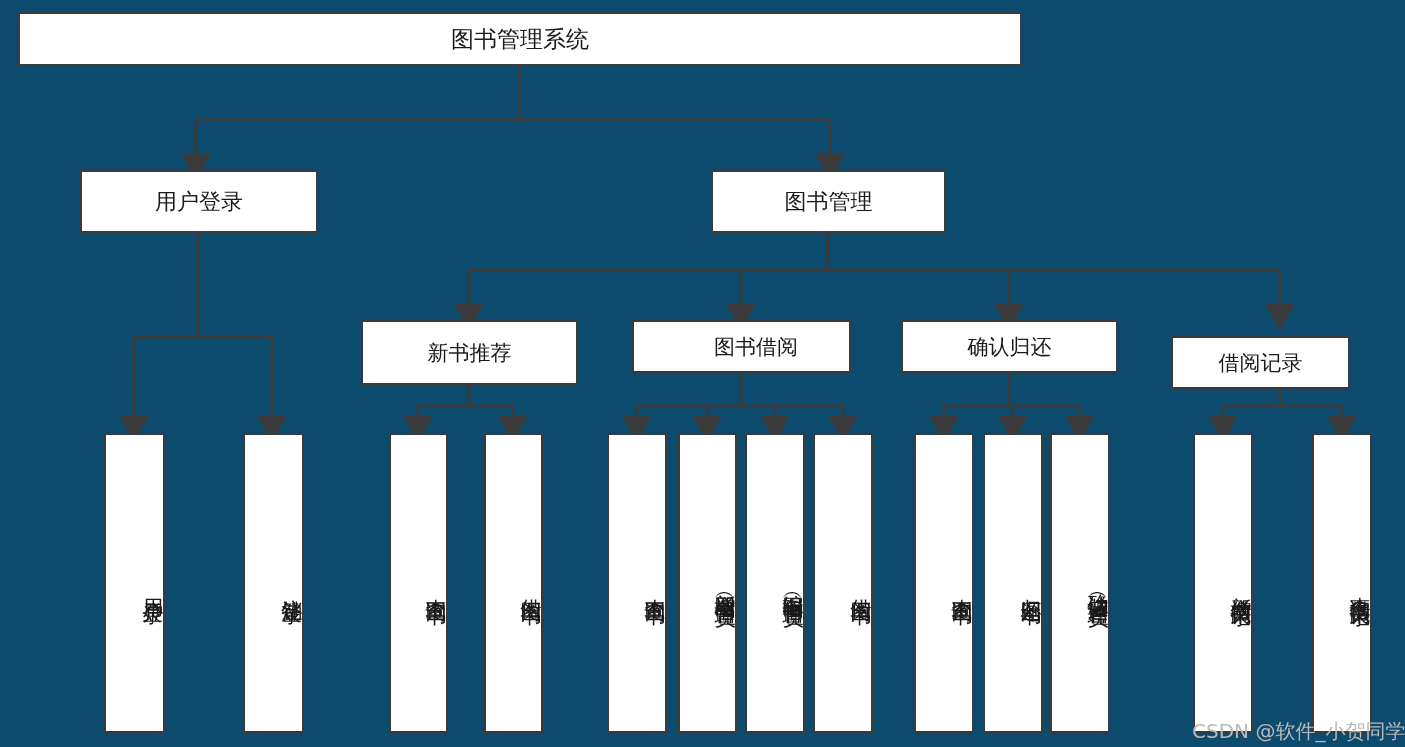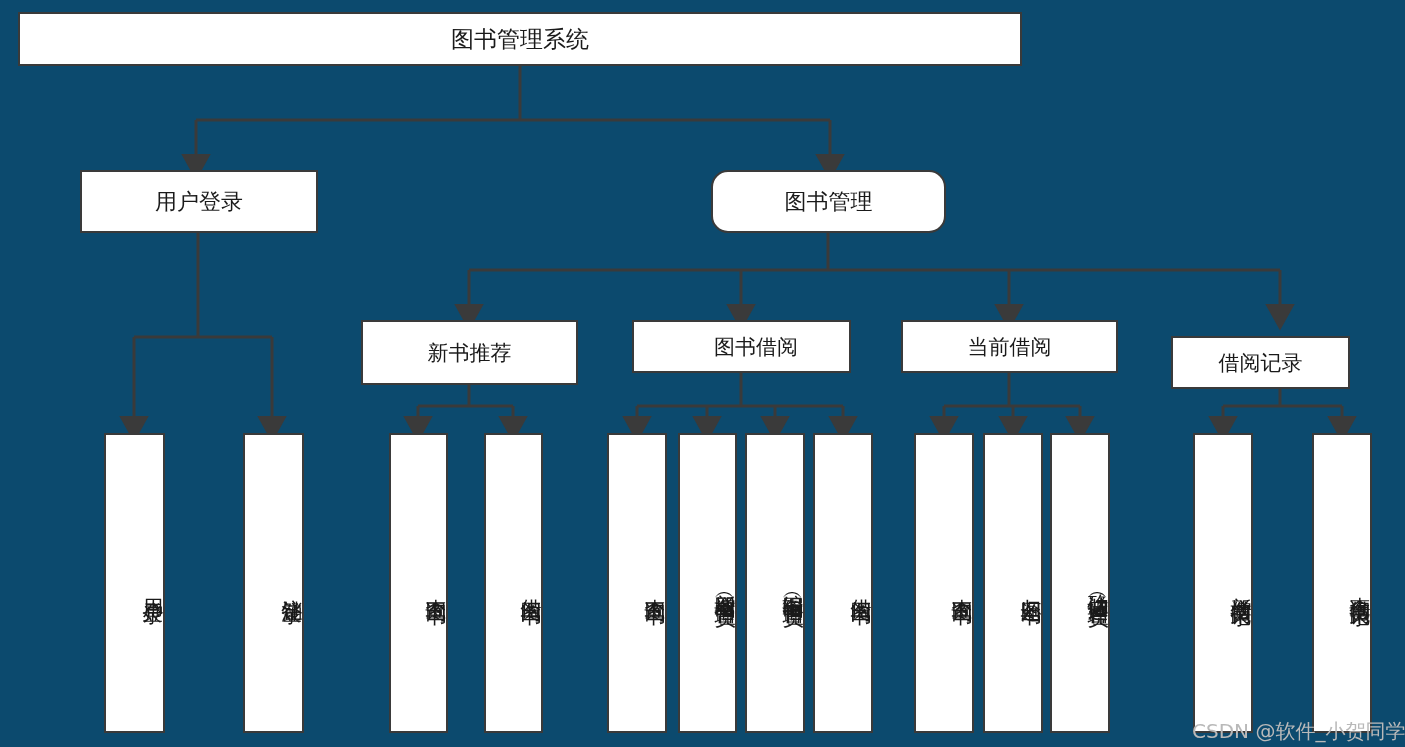--- a/index.html
+++ b/index.html
@@ -123,34 +123,34 @@
   </svg>
 
   <div class="node root" style="left:18px;top:12px;width:1004px;height:54px;">
     <span class="txt">图书管理系统</span>
   </div>
 
   <div class="node lvl2" style="left:80px;top:170px;width:238px;height:63px;">
     <span class="txt">用户登录</span>
   </div>
 
-  <div class="node lvl2" style="left:711px;top:170px;width:235px;height:63px;border-radius:17px;">
+  <div class="node lvl2" style="left:711px;top:170px;width:235px;height:63px;">
     <span class="txt">图书管理</span>
   </div>
 
   <div class="node lvl3" style="left:361px;top:320px;width:217px;height:65px;">
     <span class="txt">新书推荐</span>
   </div>
 
   <div class="node lvl3" style="left:632px;top:320px;width:219px;height:53px;padding-left:29px;">
     <span class="txt">图书借阅</span>
   </div>
 
   <div class="node lvl3" style="left:901px;top:320px;width:217px;height:53px;">
-    <span class="txt">当前借阅</span>
+    <span class="txt">确认归还</span>
   </div>
 
   <div class="node lvl3" style="left:1171px;top:336px;width:179px;height:53px;">
     <span class="txt">借阅记录</span>
   </div>
 
   <div class="node leaf" style="left:104px;top:433px;width:61px;height:300px;">
     <span class="txt">用户登录</span>
   </div>
 

